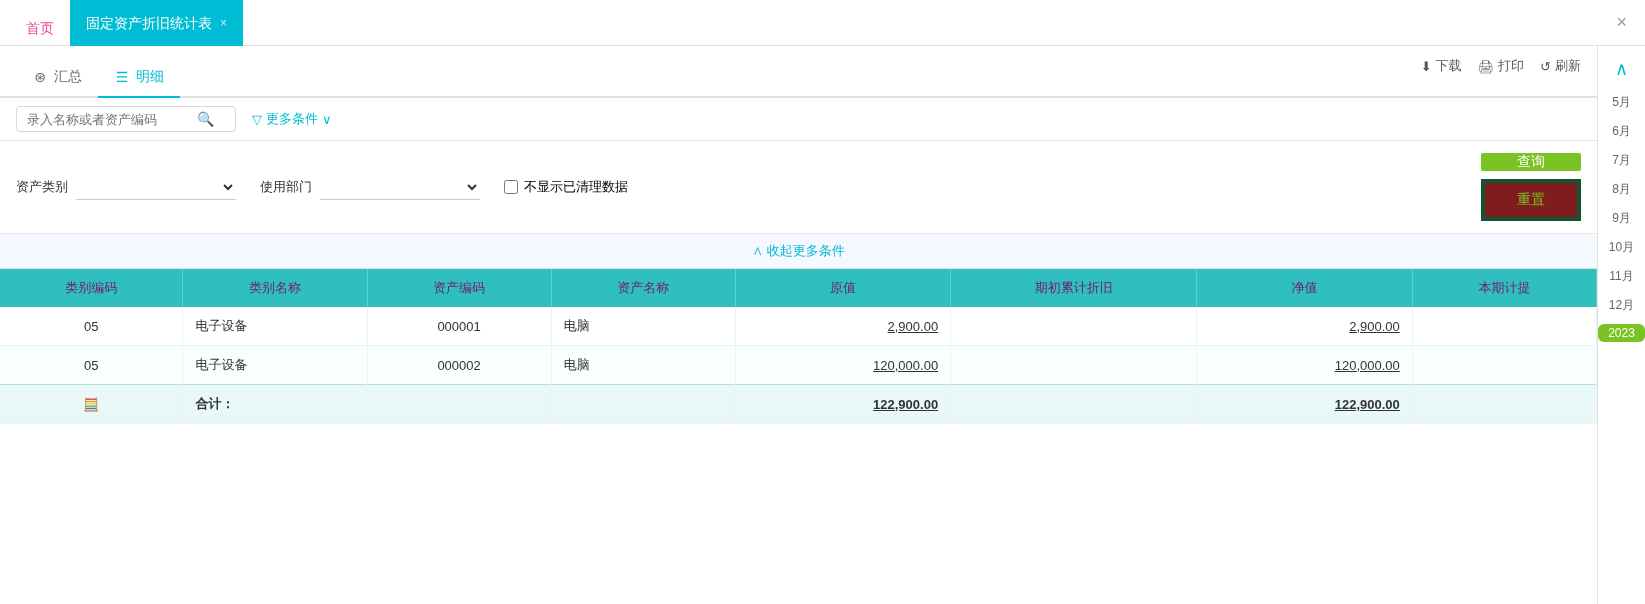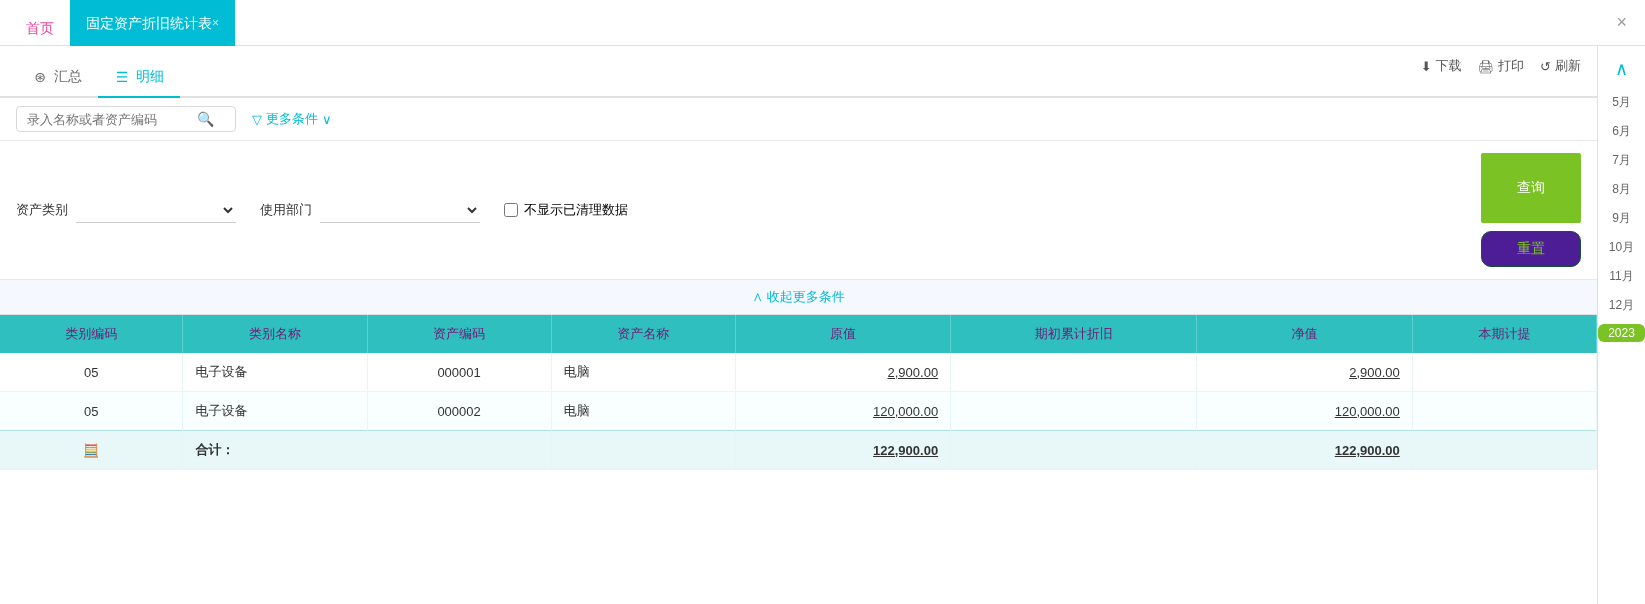--- a/index.html
+++ b/index.html
@@ -30,20 +30,21 @@
       font-size: 14px;
     }
     .top-nav .active-tab {
       background: #00bcd4;
       color: #fff;
       padding: 0 16px;
       height: 46px;
       line-height: 46px;
       display: flex;
       align-items: center;
+      gap: 8px;
       font-size: 14px;
       cursor: pointer;
     }
     .top-nav .active-tab .close-icon {
       font-size: 12px;
       cursor: pointer;
       opacity: 0.8;
     }
     .top-nav .spacer { flex: 1; }
     .top-nav .window-close {
@@ -202,34 +203,34 @@
     .checkbox-item input[type="checkbox"] {
       width: 14px;
       height: 14px;
       cursor: pointer;
     }
     .filter-spacer { flex: 1; }
     .btn-query {
       background: #7bc324;
       color: #fff;
       border: none;
-      padding: 26px 32px;
+      padding: 0 32px;
       font-size: 14px;
       cursor: pointer;
       border-radius: 2px;
       min-width: 100px;
     }
     .btn-reset {
-      background: #4c1d95;
+      background: #7f1d1d;
       color: #7bc324;
-      border: 1px solid #14532d;
+      border: 4px solid #14532d;
       padding: 8px 32px;
       font-size: 14px;
       cursor: pointer;
-      border-radius: 10px;
+      border-radius: 0;
       min-width: 100px;
     }
     .btn-group {
       display: flex;
       flex-direction: column;
       gap: 8px;
     }
 
     
     .collapse-bar {

